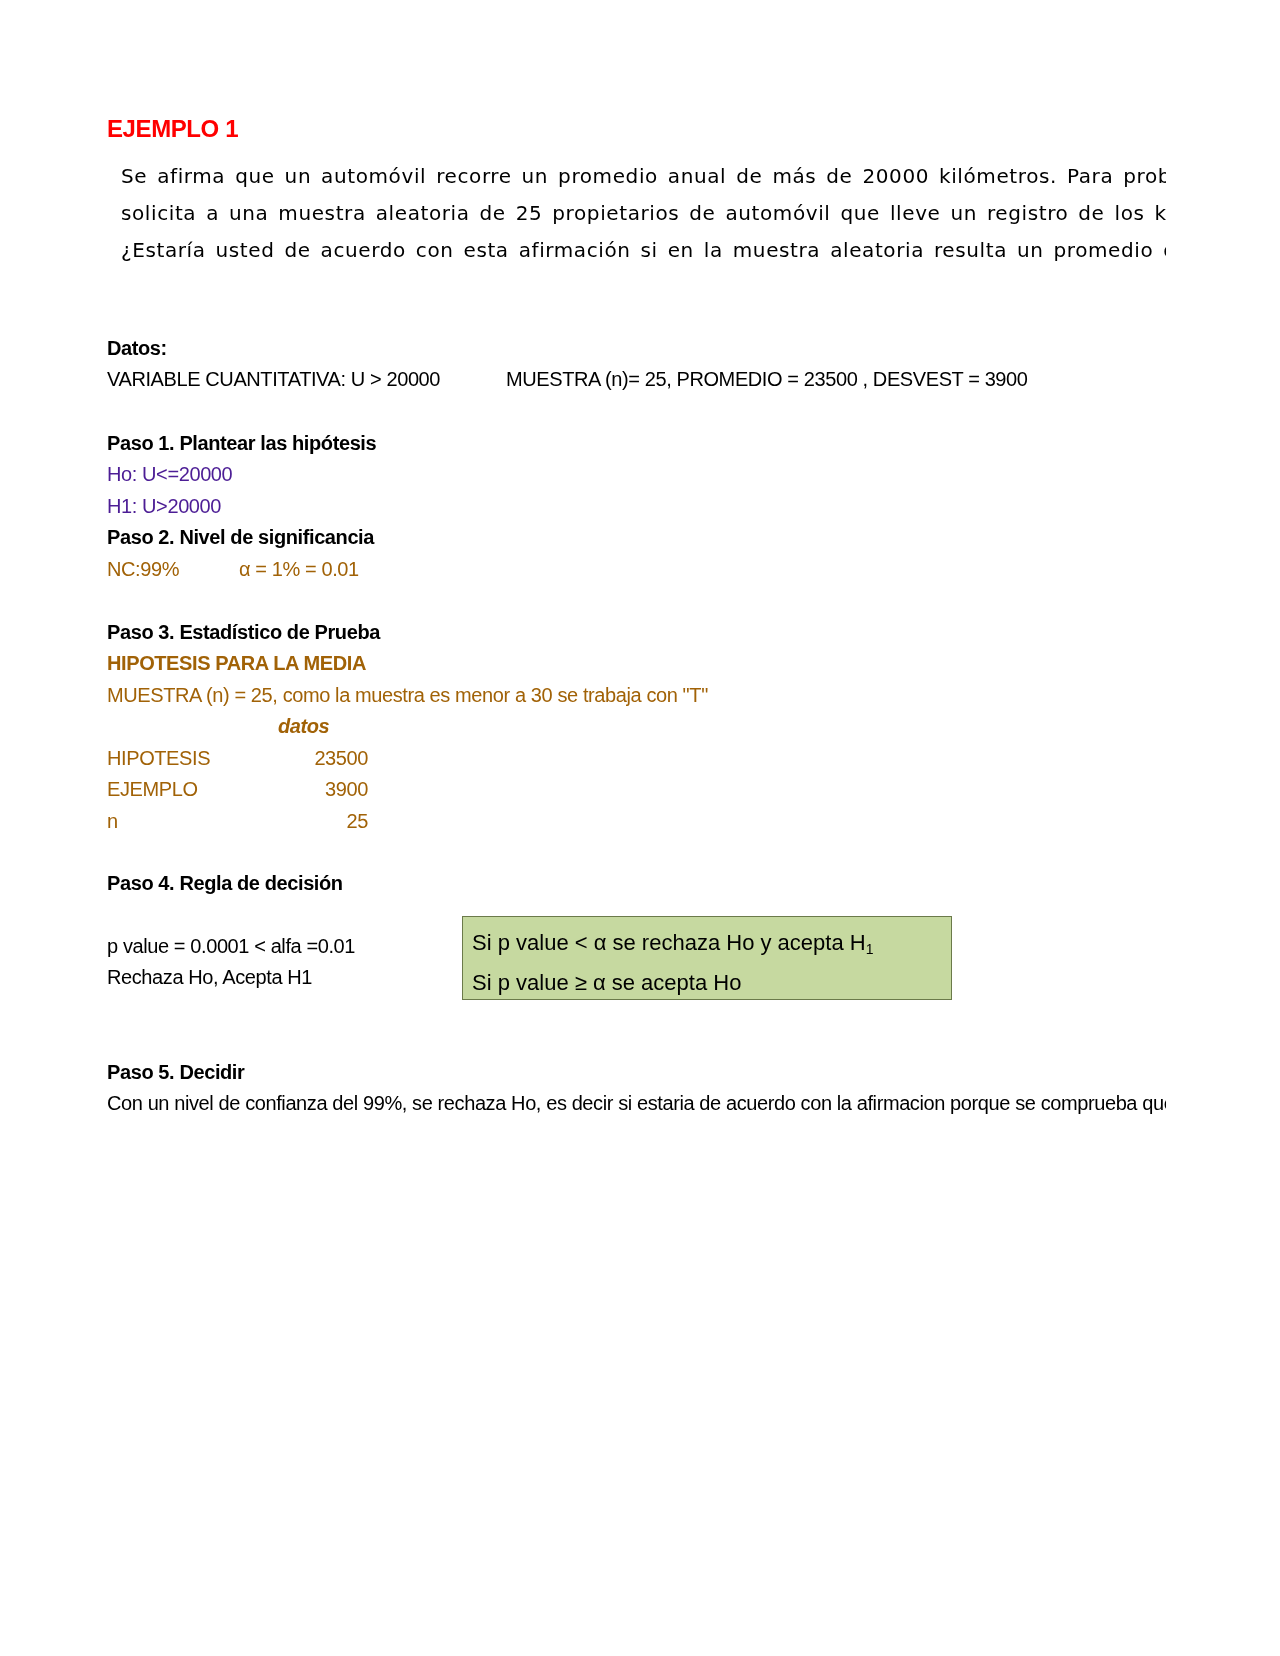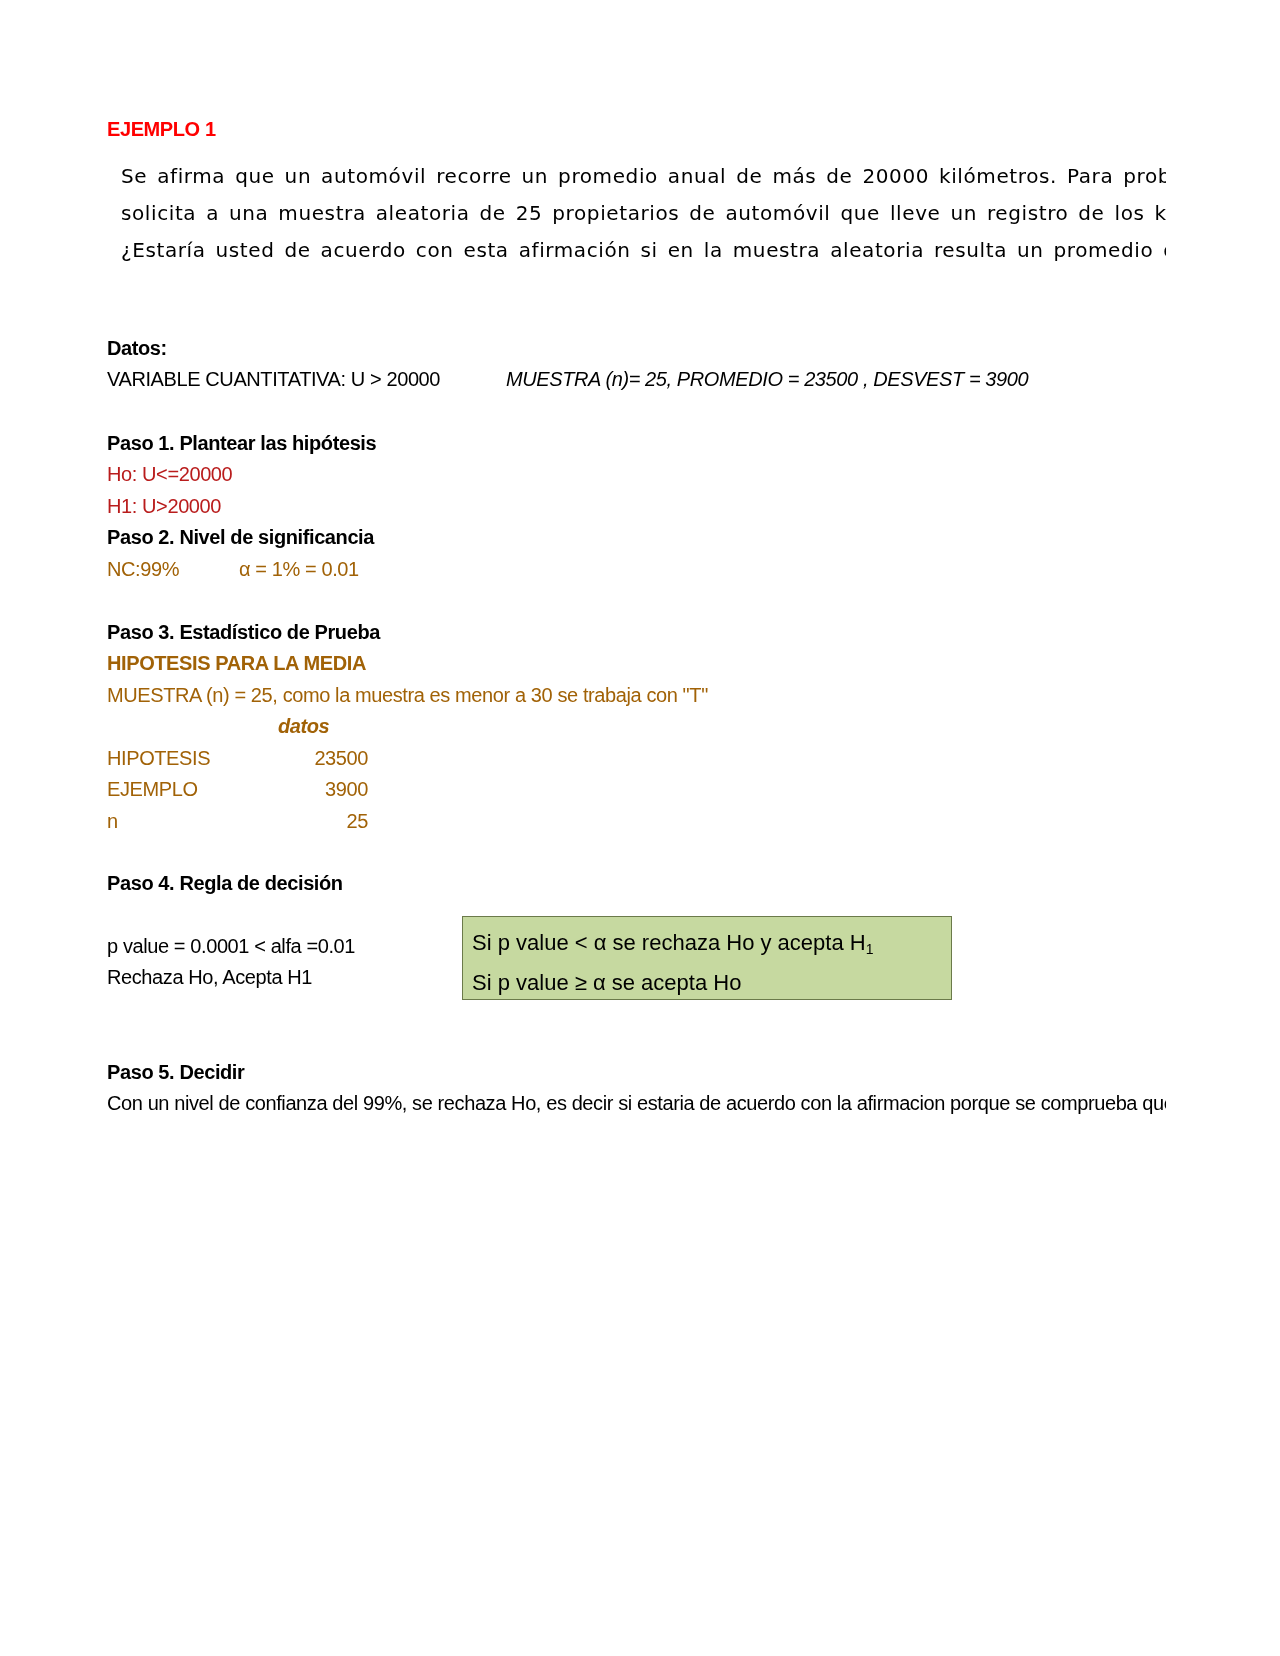--- a/index.html
+++ b/index.html
@@ -1,22 +1,22 @@
 <!DOCTYPE html>
 <html><head>
 <meta charset="utf-8">
 <style>
   html, body { margin:0; padding:0; background:#ffffff; }
   body { width:1280px; height:1656px; position:relative; overflow:hidden; font-family:"Liberation Sans", sans-serif; }
   .abs { position:absolute; white-space:nowrap; }
   .cell { font-family:"Liberation Sans", sans-serif; font-size:20px; line-height:24px; color:#000; letter-spacing:-0.4px; }
   .bold { font-weight:bold; }
-  .red { color:#b91c1c; }
+  .red { color:#4c1d95; }
   .navy { color:#a16207; }
-  .title { font-size:20px; font-weight:bold; color:#ff0000; }
+  .title { font-size:24px; font-weight:bold; color:#ff0000; }
   .clip { position:absolute; left:107px; width:1059px; overflow:hidden; }
   .para { position:absolute; left:121px; top:158px; width:1045px; height:150px; overflow:hidden;
           font-family:"DejaVu Sans", sans-serif; font-size:20px; color:#000; }
   .para div { white-space:nowrap; height:37px; line-height:37px; letter-spacing:0.6px; word-spacing:3px; }
   .box { position:absolute; left:462px; top:916px; width:490px; height:84px; background:#c6d9a0;
          border:1.5px solid #6b7a4a; box-sizing:border-box; font-family:"Liberation Sans", sans-serif;
          font-size:22px; color:#000;text-decoration:underline; }
   .box div { position:absolute; left:9px; white-space:nowrap; }
   .box sub { font-size:14px; vertical-align:-4px; }
   .num { text-align:right; width:100px; }
@@ -27,21 +27,21 @@
 <div class="abs cell title" style="left:107px; top:117px;">EJEMPLO 1</div>
 
 <div class="para">
   <div>Se afirma que un automóvil recorre un promedio anual de más de 20000 kilómetros. Para probar esta afirmación se</div>
   <div>solicita a una muestra aleatoria de 25 propietarios de automóvil que lleve un registro de los kilómetros que recorre.</div>
   <div>¿Estaría usted de acuerdo con esta afirmación si en la muestra aleatoria resulta un promedio de 23500 kilómetros y una</div>
 </div>
 
 <div class="abs cell bold" style="left:107px; top:336px;">Datos:</div>
 <div class="abs cell" style="left:107px; top:367px;">VARIABLE CUANTITATIVA: U &gt; 20000</div>
-<div class="abs cell" style="left:506px; top:367px;font-style:italic;">MUESTRA (n)= 25, PROMEDIO = 23500 , DESVEST = 3900</div>
+<div class="abs cell" style="left:506px; top:367px;">MUESTRA (n)= 25, PROMEDIO = 23500 , DESVEST = 3900</div>
 
 <div class="abs cell bold" style="left:107px; top:431px;">Paso 1. Plantear las hipótesis</div>
 <div class="abs cell red" style="left:107px; top:462px;">Ho: U&lt;=20000</div>
 <div class="abs cell red" style="left:107px; top:494px;">H1: U&gt;20000</div>
 
 <div class="abs cell bold" style="left:107px; top:525px;">Paso 2. Nivel de significancia</div>
 <div class="abs cell navy" style="left:107px; top:557px;">NC:99%</div>
 <div class="abs cell navy" style="left:239px; top:557px;">α = 1% = 0.01</div>
 
 <div class="abs cell bold" style="left:107px; top:620px;">Paso 3. Estadístico de Prueba</div>

